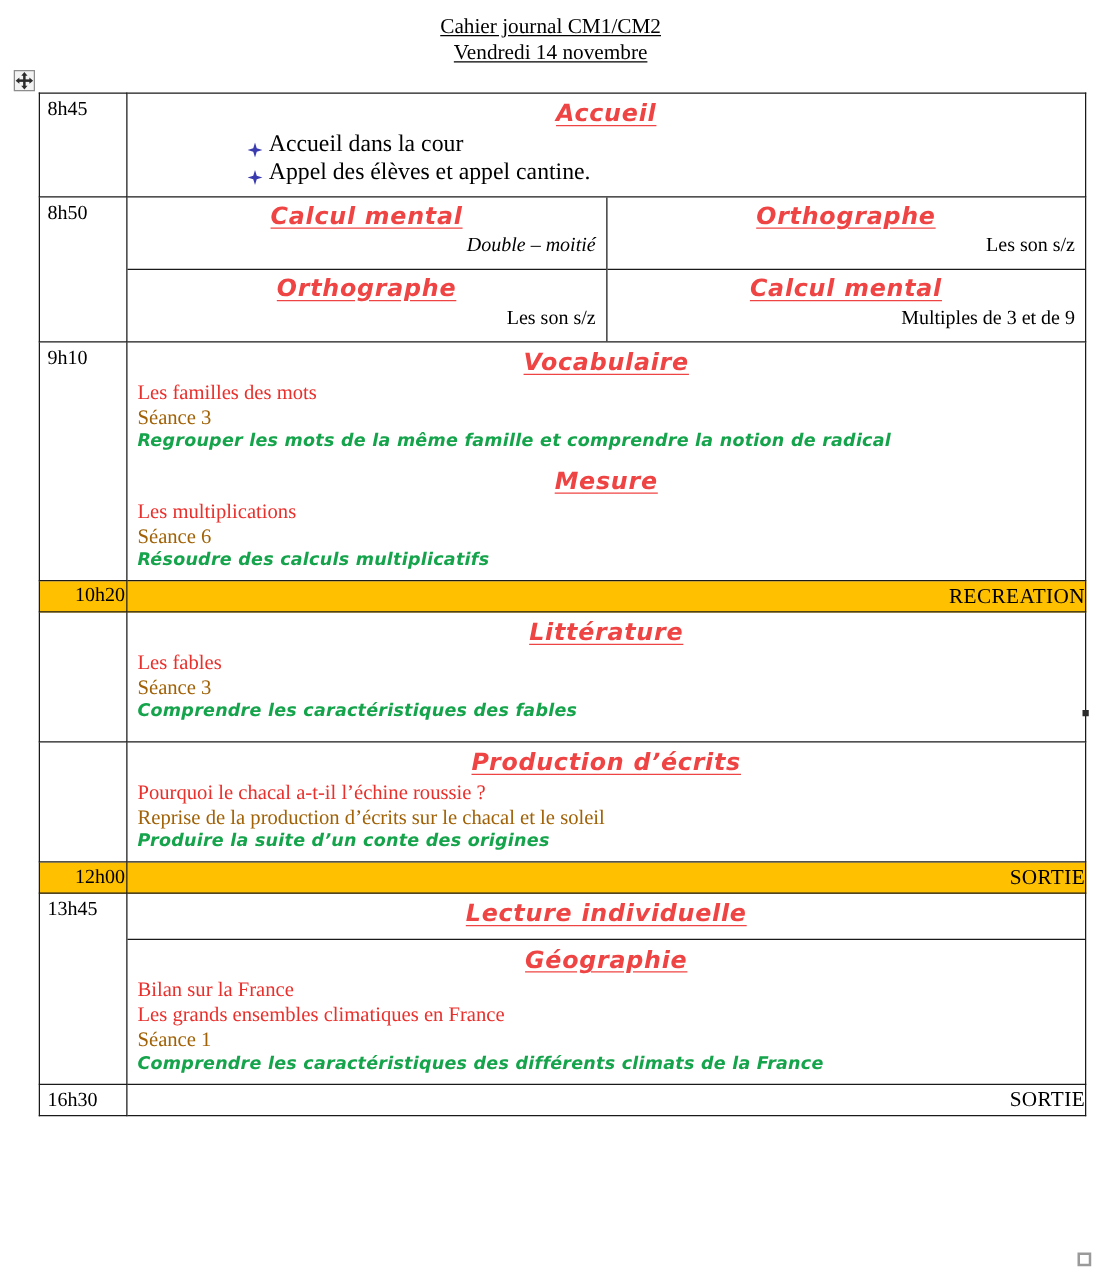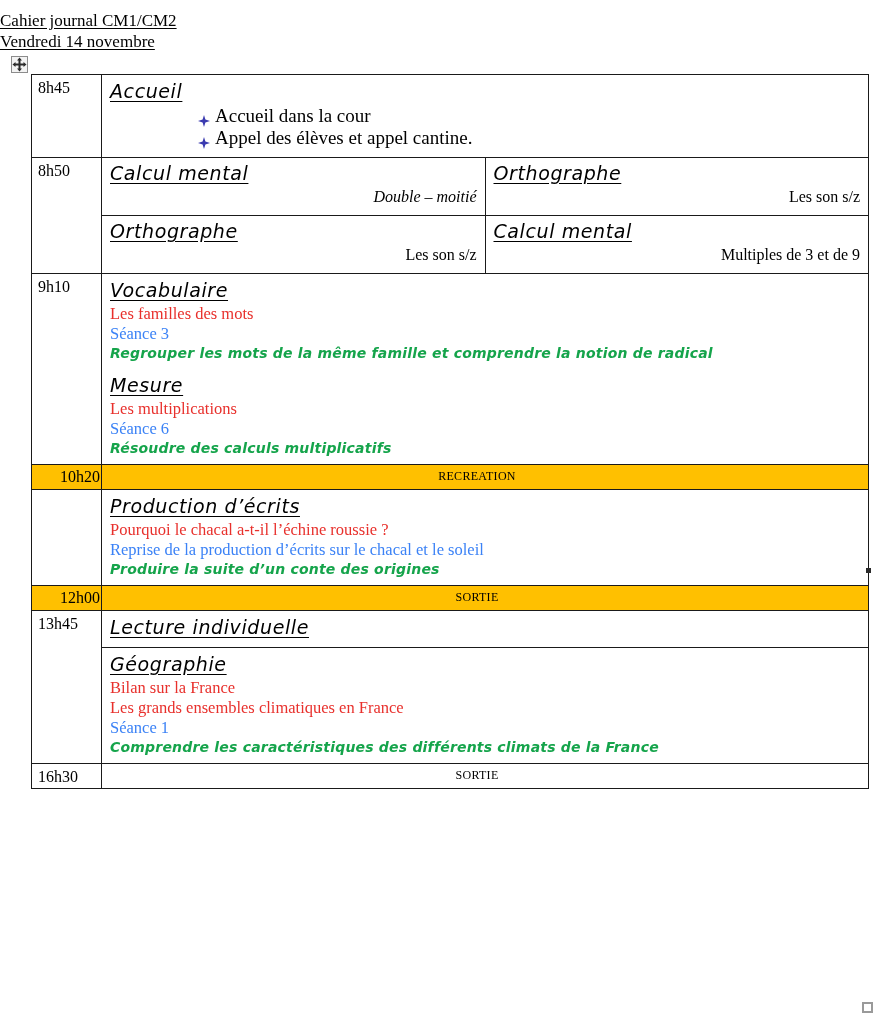--- a/index.html
+++ b/index.html
@@ -12,21 +12,21 @@
     width: 881px;
     height: 1024px;
     font-family: "Liberation Serif", serif;
     color: #000000;
     overflow: hidden;
     position: relative;
   }
 
   
   .doc-header {
-    text-align: left;
+    text-align: center;
     padding-top: 10px;
   }
   .doc-header .title-line {
     display: inline-block;
     font-family: "Liberation Serif", serif;
     font-size: 17px;
     line-height: 21px;
     text-decoration: underline;
     text-underline-offset: 2px;
     white-space: pre;
@@ -89,44 +89,45 @@
     white-space: nowrap;
   }
 
   .cell-pad {
     padding: 3px 8px 6px 8px;
   }
 
   
   .subject {
     display: block;
-    color: #000000;
+    text-align: center;
+    color: #ef4444;
     font-family: "DejaVu Sans", sans-serif;
     font-size: 19px;
-    font-weight: normal;
+    font-weight: bold;
     font-style: italic;
     letter-spacing: 0.6px;
     text-decoration: underline;
     text-underline-offset: 3px;
     margin: 2px 0 3px 0;
     white-space: pre;
   }
   .subject.small { font-size: 18px; }
 
   .topic {
     display: block;
     color: #E8302C;
     font-family: "Liberation Serif", serif;
     font-size: 16.5px;
     line-height: 20px;
     text-align: left;
   }
   .seance {
     display: block;
-    color: #3b82f6;
+    color: #a16207;
     font-family: "Liberation Serif", serif;
     font-size: 16.5px;
     line-height: 20px;
     text-align: left;
   }
   .objective {
     display: block;
     color: #15A44B;
     font-family: "DejaVu Sans", sans-serif;
     font-size: 14px;
@@ -156,26 +157,26 @@
     line-height: 30px;
     padding: 2px 0 6px 0;
   }
 
   
   .bar-orange {
     background: #FFC000;
   }
   .bar-label {
     display: block;
-    text-align: center;
-    font-family: "Liberation Serif", serif;
-    font-size: 12px;
+    text-align: right;
+    font-family: "Liberation Serif", serif;
+    font-size: 17px;
     line-height: 21px;
     color: #000000;
-    padding: 1px 16px 2px 0;
+    padding: 1px 0 2px 0;
     letter-spacing: 0.3px;
   }
   .time-cell.on-bar { padding-top: 2px; padding-left: 28px; }
 
   
   .bullet-list {
     margin: 2px 0 2px 0;
     padding: 0;
     list-style: none;
   }
@@ -341,20 +342,34 @@
 
     <tr>
       <td class="bar-orange">
         <div class="time-cell on-bar">10h20</div>
       </td>
       <td class="bar-orange">
         <span class="bar-label">RECREATION</span>
       </td>
     </tr>
 
+    <tr>
+      <td>
+        <div class="time-cell"></div>
+      </td>
+      <td>
+        <div class="cell-pad tall">
+          <span class="subject">Littérature</span>
+          <span class="topic">Les fables</span>
+          <span class="seance">Séance 3</span>
+          <span class="objective">Comprendre les caractéristiques des fables</span>
+          <div class="spacer-8"></div>
+        </div>
+      </td>
+    </tr>
 
     <tr>
       <td>
         <div class="time-cell"></div>
       </td>
       <td>
         <div class="cell-pad">
           <span class="subject">Production d’écrits</span>
           <span class="topic">Pourquoi le chacal a-t-il l’échine roussie ?</span>
           <span class="seance">Reprise de la production d’écrits sur le chacal et le soleil</span>

